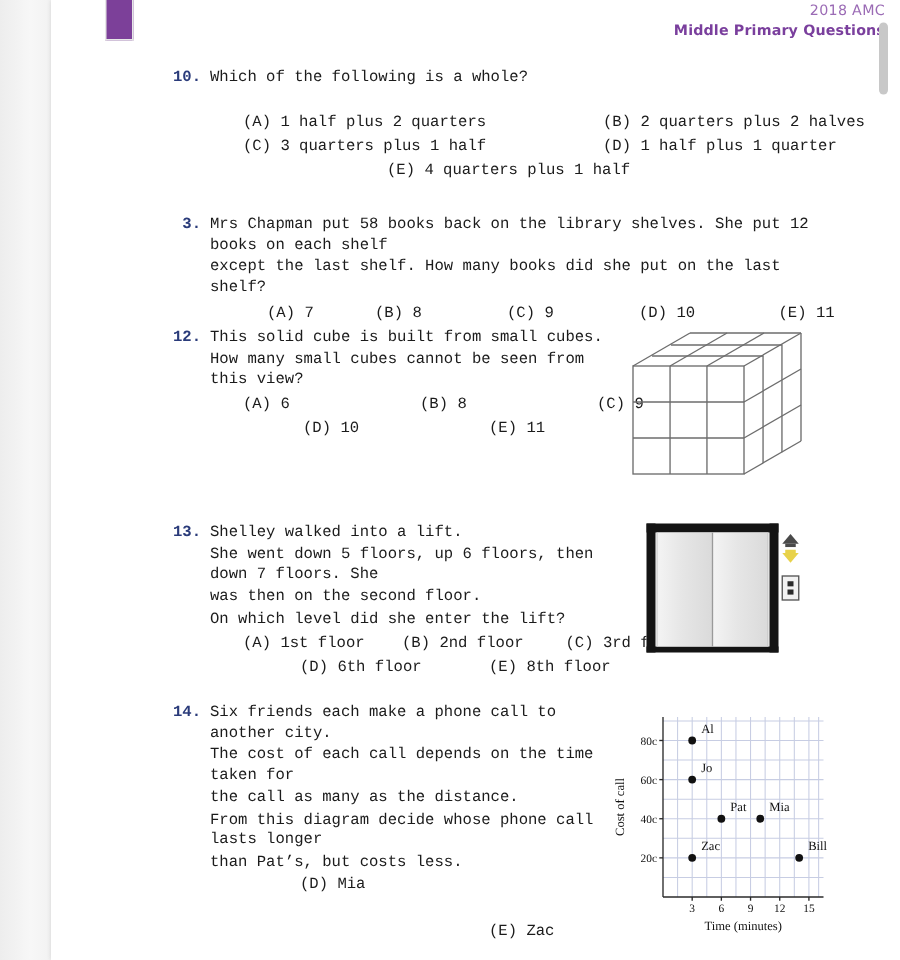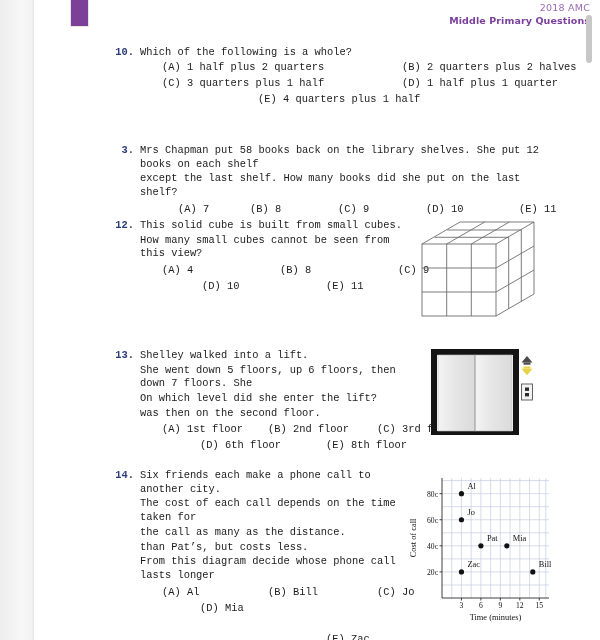--- a/index.html
+++ b/index.html
@@ -171,21 +171,21 @@
 
     <div id="doc-header">
       <div class="year">2018 AMC</div>
       <div class="subtitle">Middle Primary Questions</div>
     </div>
 
     <div class="question" style="top:46px;">
       <div class="qnum">10.</div>
       <div class="qbody">
         <p class="stem">Which of the following is a whole?</p>
-        <div class="opts-row" style="height:16px;margin-top:1px;">
+        <div class="opts-row" style="height:16px;margin-top:16px;">
           <span class="opt" style="left:22px;">(A) 1 half plus 2 quarters</span>
           <span class="opt" style="left:262px;">(B) 2 quarters plus 2 halves</span>
         </div>
         <div class="opts-row" style="height:16px;">
           <span class="opt" style="left:22px;">(C) 3 quarters plus 1 half</span>
           <span class="opt" style="left:262px;">(D) 1 half plus 1 quarter</span>
         </div>
         <div class="opts-row" style="height:16px;">
           <span class="opt" style="left:118px;">(E) 4 quarters plus 1 half</span>
         </div>
@@ -206,21 +206,21 @@
         </div>
       </div>
     </div>
 
     <div class="question" style="top:219px;width:300px;">
       <div class="qnum">12.</div>
       <div class="qbody">
         <p class="stem">This solid cube is built from small cubes.</p>
         <p class="stem">How many small cubes cannot be seen from this view?</p>
         <div class="opts-row" style="height:16px;margin-top:3px;">
-          <span class="opt" style="left:22px;">(A) 4</span>
+          <span class="opt" style="left:22px;">(A) 6</span>
           <span class="opt" style="left:140px;">(B) 8</span>
           <span class="opt" style="left:258px;">(C) 9</span>
         </div>
         <div class="opts-row" style="height:16px;">
           <span class="opt" style="left:62px;">(D) 10</span>
           <span class="opt" style="left:186px;">(E) 11</span>
         </div>
       </div>
     </div>
 
@@ -255,22 +255,22 @@
           <line x1="101.3" y1="9.5" x2="101.3" y2="81.5"></line>
         </g>
       </svg>
     </div>
 
     <div class="question" style="top:349px;width:300px;">
       <div class="qnum">13.</div>
       <div class="qbody">
         <p class="stem">Shelley walked into a lift.</p>
         <p class="stem">She went down 5 floors, up 6 floors, then down 7 floors. She</p>
+        <p class="stem">was then on the second floor.</p>
         <p class="stem">On which level did she enter the lift?</p>
-        <p class="stem">was then on the second floor.</p>
         <div class="opts-row" style="height:16px;margin-top:2px;">
           <span class="opt" style="left:22px;">(A) 1st floor</span>
           <span class="opt" style="left:128px;">(B) 2nd floor</span>
           <span class="opt" style="left:237px;">(C) 3rd floor</span>
         </div>
         <div class="opts-row" style="height:16px;">
           <span class="opt" style="left:60px;">(D) 6th floor</span>
           <span class="opt" style="left:186px;">(E) 8th floor</span>
         </div>
       </div>
@@ -313,27 +313,22 @@
         </g>
       </svg>
     </div>
 
     <div class="question" style="top:469px;width:300px;">
       <div class="qnum">14.</div>
       <div class="qbody">
         <p class="stem">Six friends each make a phone call to another city.</p>
         <p class="stem">The cost of each call depends on the time taken for</p>
         <p class="stem">the call as many as the distance.</p>
+        <p class="stem">From this diagram decide whose phone call lasts longer</p>
         <p class="stem">than Pat’s, but costs less.</p>
-        <p class="stem">From this diagram decide whose phone call lasts longer</p>
-        <div class="opts-row" style="height:16px;margin-top:3px;">
-          <span class="opt" style="left:22px;">(A) Al</span>
-          <span class="opt" style="left:128px;">(B) Bill</span>
-          <span class="opt" style="left:237px;">(C) Jo</span>
-        </div>
         <div class="opts-row" style="height:16px;text-align:right;">
           <span class="opt" style="left:60px;">(D) Mia</span>
           <span class="opt" style="left:186px;margin-top:31px;">(E) Zac</span>
         </div>
       </div>
     </div>
 
     <div id="chart-figure">
       <svg id="chart-svg" width="150" height="162" viewBox="0 0 150 162">
           <g>

